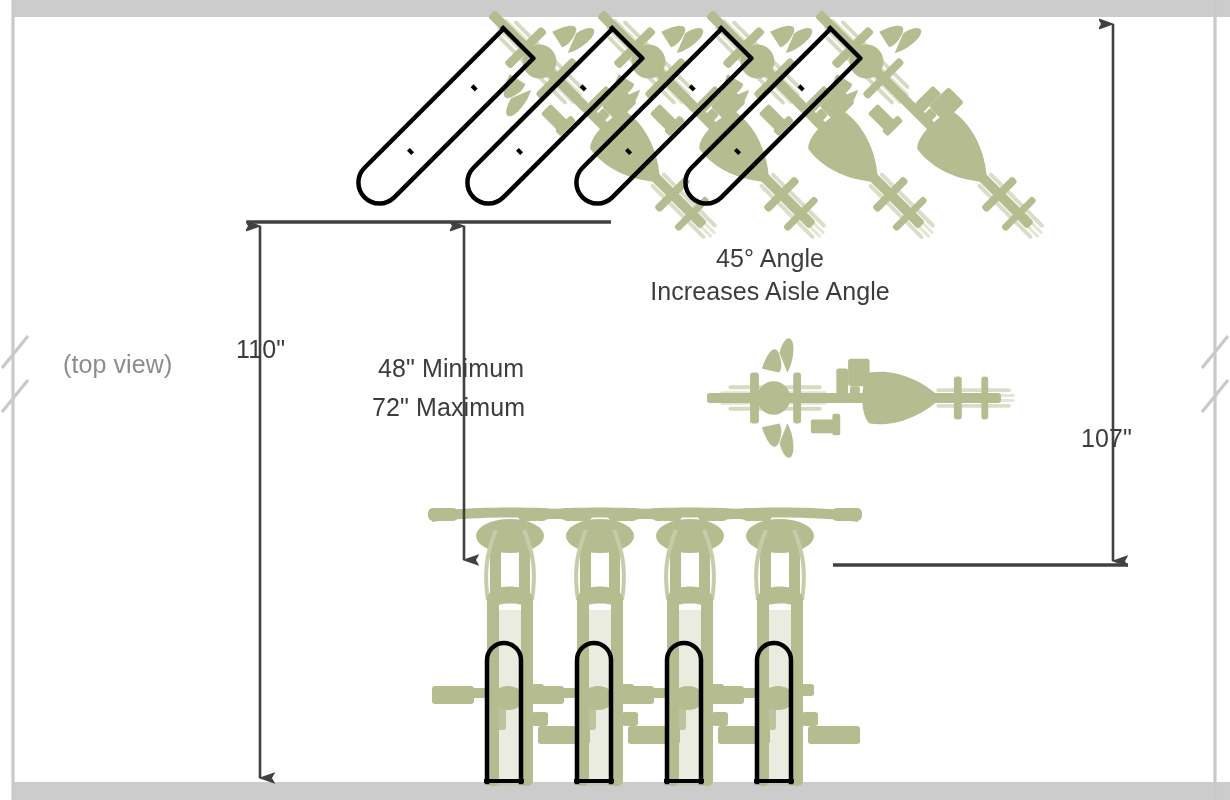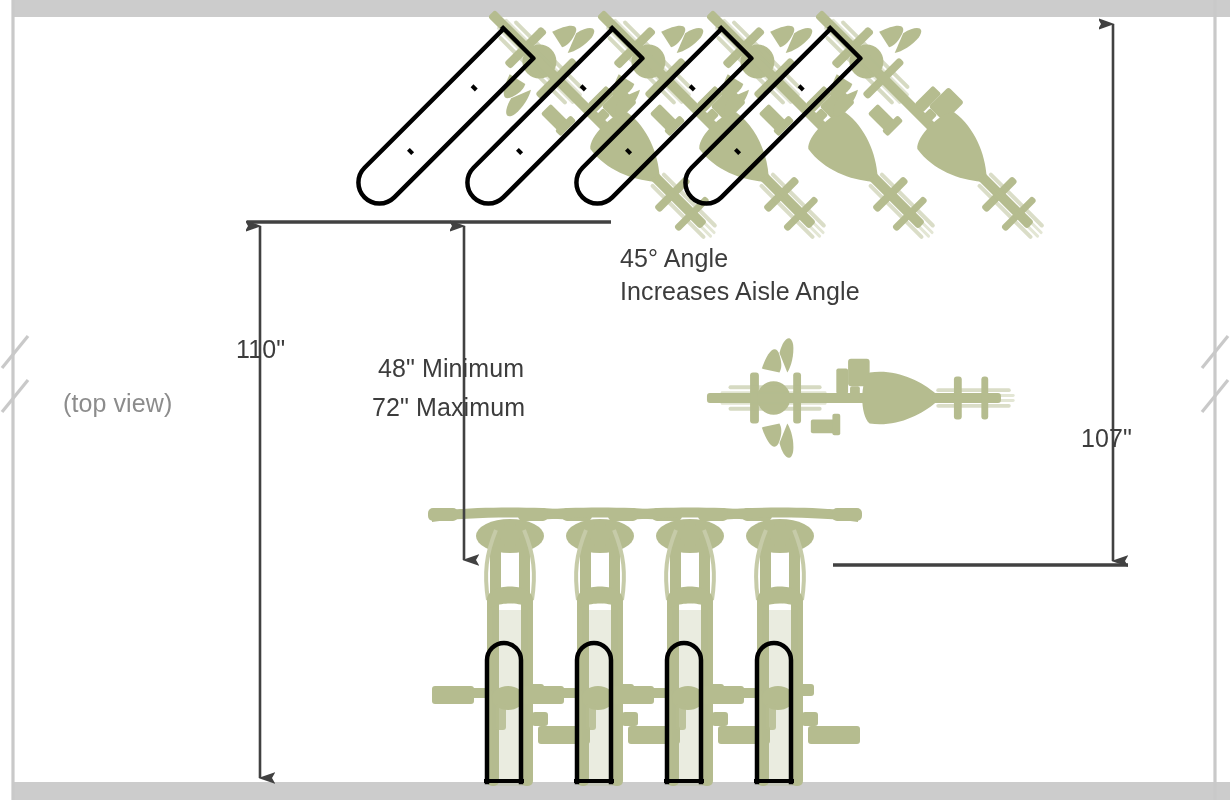--- a/index.html
+++ b/index.html
@@ -13,21 +13,21 @@
   #stage > svg{position:absolute;left:0;top:0;}
   .lbl{
     position:absolute;
     color:#3c3c3c;
     font-size:25px;
     line-height:1.32;
     white-space:pre;
     letter-spacing:0.1px;
   }
   .lbl.gray{color:#8c8c8c;}
-  .lbl.center{text-align:left;}
+  .lbl.center{text-align:center;}
 </style>
 </head>
 <body>
 
 <div id="stage">
 
   <svg width="1230" height="800" viewBox="0 0 1230 800">
     <defs>
 
       <g id="bike-top">
@@ -207,21 +207,21 @@
       <line x1="833" y1="565" x2="1128" y2="565"></line>
 
       <line x1="260" y1="226" x2="260" y2="778" marker-start="url(#arrUp)" marker-end="url(#arrDn)" stroke-width="2.6"></line>
 
       <line x1="464" y1="226" x2="464" y2="560" marker-start="url(#arrUp)" marker-end="url(#arrDn)" stroke-width="2.6"></line>
 
       <line x1="1113" y1="24" x2="1113" y2="561" marker-start="url(#arrUp)" marker-end="url(#arrDn)" stroke-width="2.6"></line>
     </g>
   </svg>
 
-  <div class="lbl gray" style="left:63px;top:387px;text-align:right;">(top view)</div>
+  <div class="lbl gray" style="left:63px;top:348px;text-align:right;">(top view)</div>
 
   <div class="lbl" style="left:236px;top:333px;">110"</div>
 
   <div class="lbl" style="left:378px;top:352px;">48" Minimum</div>
 
   <div class="lbl" style="left:372px;top:391px;">72" Maximum</div>
 
   <div class="lbl center" style="left:620px;top:242px;width:300px;">45° Angle</div>
 
   <div class="lbl center" style="left:620px;top:275px;width:300px;">Increases Aisle Angle</div>

